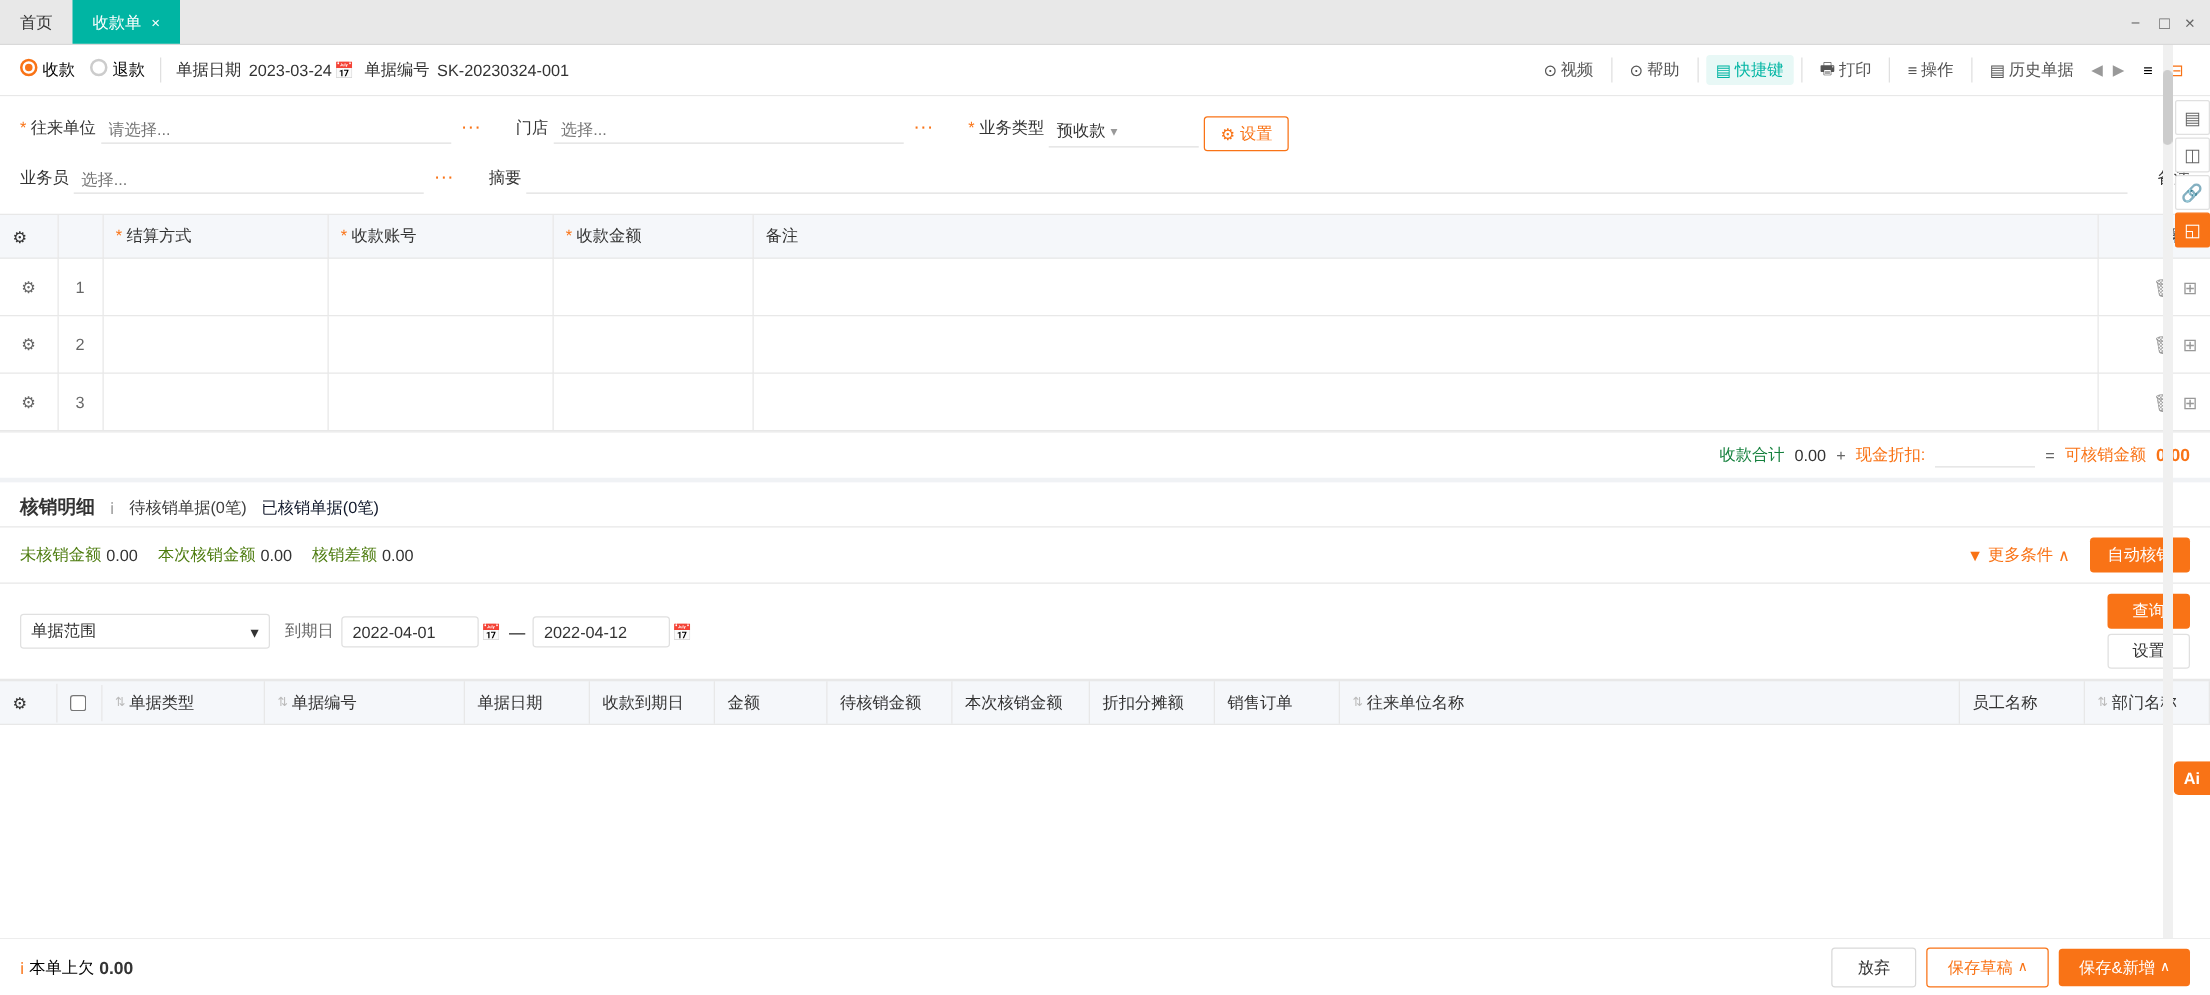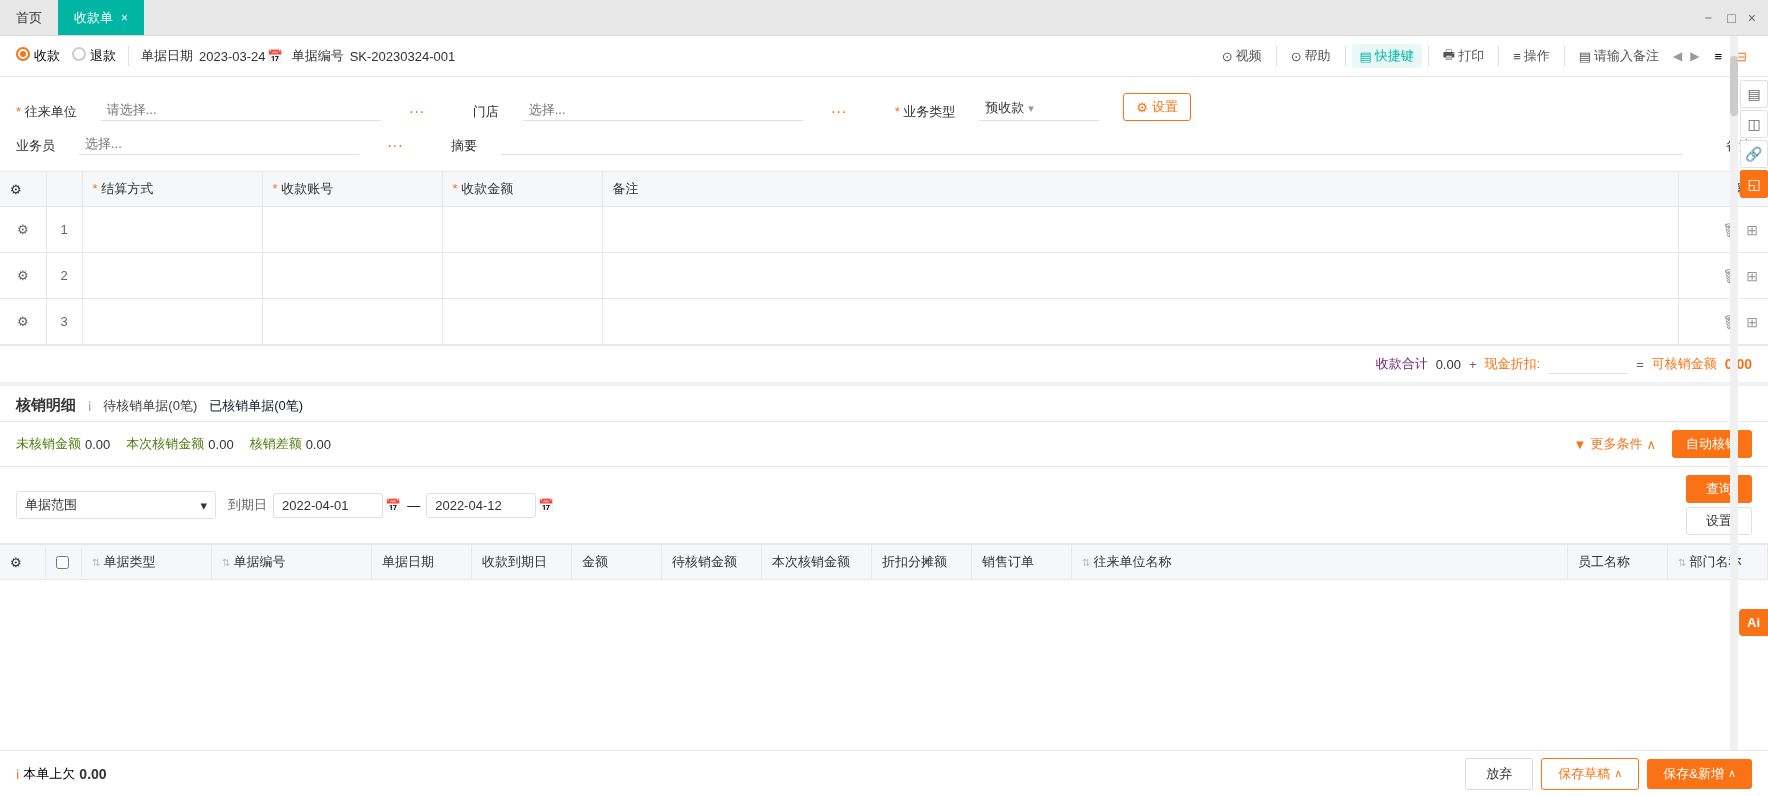--- a/index.html
+++ b/index.html
@@ -54,21 +54,21 @@
     }
     .toolbar-btn.highlighted { background: #e8f8f6; color: #00b5a3; }
     .nav-arrows { display: flex; align-items: center; }
     .nav-arr { cursor: pointer; color: #999; font-size: 12px; padding: 2px 4px; }
     .view-toggle { display: flex; align-items: center; gap: 4px; margin-left: 4px; }
     .view-btn { cursor: pointer; padding: 3px 5px; }
     .view-btn.active { color: #f97316; }
 
     
     .fields-row {
-      display: flex; align-items: flex-end; gap: 24px; padding: 6px 0;
+      display: flex; align-items: flex-start; gap: 4px; padding: 6px 0;
     }
     .field-label { color: #333; white-space: nowrap; min-width: fit-content; }
     .field-label.required::before { content: '* '; color: #f97316; }
     .field-input {
       flex: 1; border: none; border-bottom: 1px solid #e0e0e0;
       padding: 3px 6px; outline: none; color: #999; font-size: 13px;
       min-width: 0;
     }
     .field-more { color: #f97316; cursor: pointer; font-size: 16px; padding: 0 4px; }
     .field-select {
@@ -108,21 +108,21 @@
     .row-num { text-align: center; color: #666; padding: 0 10px; }
     .action-cell { display: flex; align-items: center; justify-content: flex-end; gap: 6px; padding: 0 10px; }
     .action-icon { cursor: pointer; color: #999; font-size: 14px; }
     .gear-icon-cell { text-align: center; color: #666; cursor: pointer; padding: 0 10px; }
 
     
     .summary-row {
       display: flex; align-items: center; justify-content: flex-end;
       padding: 8px 16px; background: #fff; gap: 8px; border-top: 1px solid #e8e8e8;
     }
-    .summary-text { color: #701a75; font-size: 13px; }
+    .summary-text { color: #15803d; font-size: 13px; }
     .summary-value { color: #333; }
     .summary-plus { color: #666; }
     .summary-input {
       border: none; border-bottom: 1px solid #e0e0e0; width: 80px;
       text-align: right; outline: none; padding: 2px 4px; font-size: 13px;
     }
     .summary-equal { color: #666; }
     .summary-highlight { color: #f97316; font-size: 14px; font-weight: bold; }
     .summary-label-highlight { color: #f97316; }
 
@@ -302,21 +302,21 @@
         <span>打印</span>
       </div>
       <span class="toolbar-separator"></span>
       <div class="toolbar-btn">
         <span>≡</span>
         <span>操作</span>
       </div>
       <span class="toolbar-separator"></span>
       <div class="toolbar-btn">
         <span>▤</span>
-        <span>请输入备注</span>
+        <span>历史单据</span>
       </div>
       <div class="nav-arrows">
         <span class="nav-arr">◀</span>
         <span class="nav-arr">▶</span>
       </div>
       <div class="view-toggle">
         <span class="view-btn">≡</span>
         <span class="view-btn active" style="color:#f97316;">⊟</span>
       </div>
     </div>

